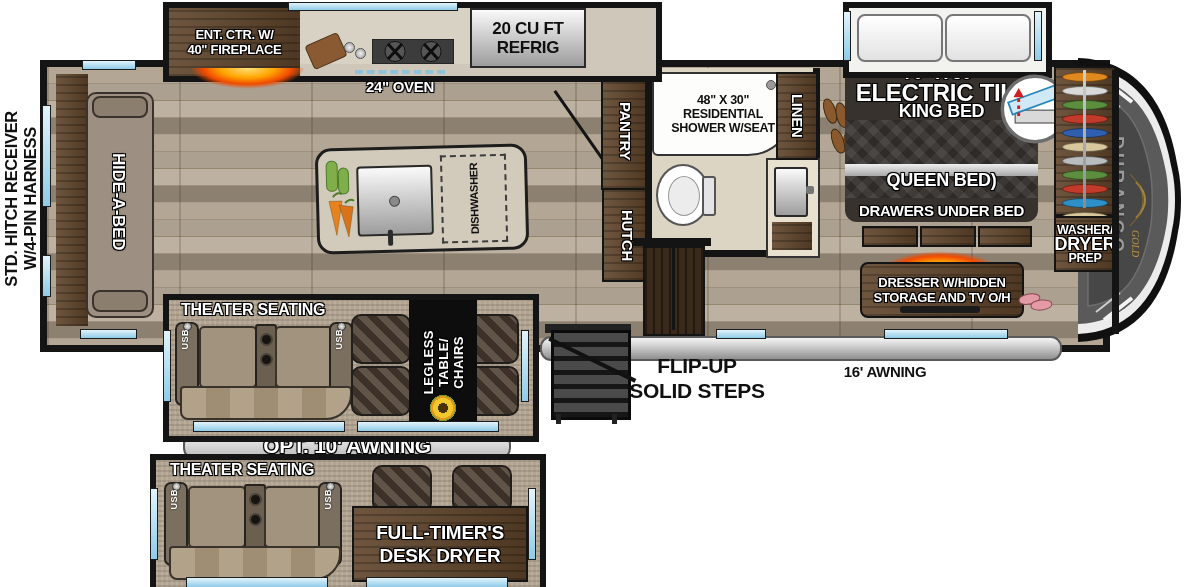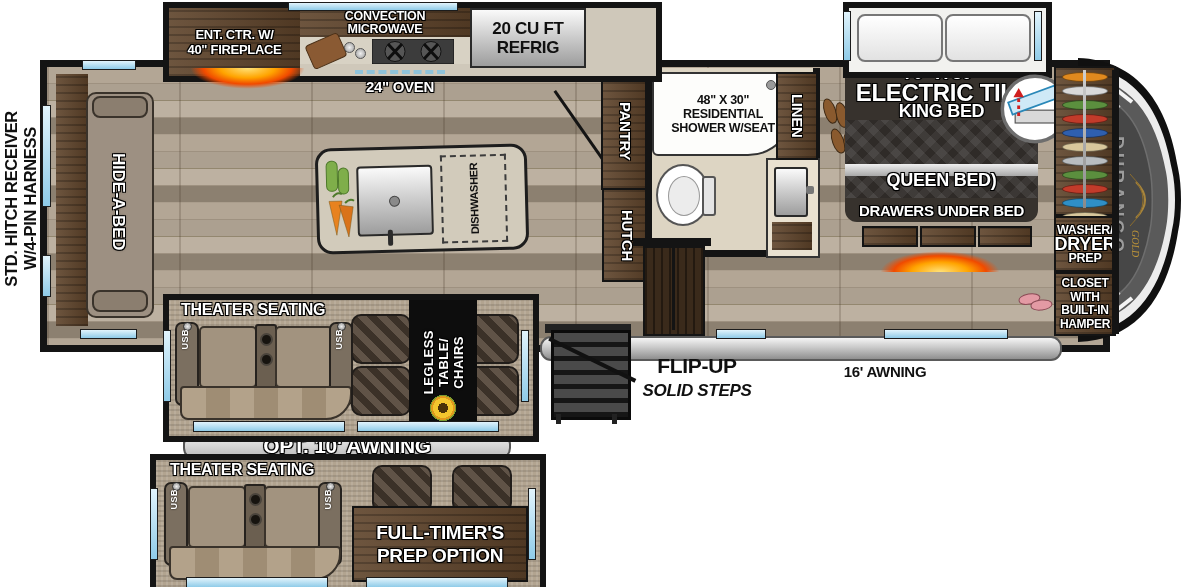--- a/index.html
+++ b/index.html
@@ -89,24 +89,20 @@
   <div class="win" style="left:716px;top:329px;width:48px;height:8px;"></div>
   <div class="win" style="left:884px;top:329px;width:122px;height:8px;"></div>
 
   <div class="abs" style="left:163px;top:2px;width:487px;height:68px;border:6px solid #141414;background:#cfc8ba;z-index:6;">
     <div class="win" style="left:119px;top:-6px;width:168px;height:7px;"></div>
     <div class="abs cab col" style="left:0;top:0;width:131px;height:68px;">
       <div class="ol" style="font-size:13px;line-height:15px;">ENT. CTR. W/</div>
       <div class="ol" style="font-size:13px;line-height:15px;">40" FIREPLACE</div>
     </div>
     <div class="abs" style="left:131px;top:0;width:170px;height:56px;background:#d8d2c4;">
-      <div class="abs cab col" style="left:0;top:0;width:170px;height:29px;">
-        <div class="ol" style="font-size:12.5px;line-height:13px;">CONVECTION</div>
-        <div class="ol" style="font-size:12.5px;line-height:13px;">MICROWAVE</div>
-      </div>
       <div class="abs" style="left:8px;top:30px;width:34px;height:24px;background:#8a5a33;border:1px solid #4a2f16;border-radius:4px;transform:rotate(-24deg);"></div>
       <div class="abs" style="left:44px;top:34px;width:9px;height:9px;border-radius:50%;background:radial-gradient(circle,#f0f0f0,#9a9a9a);border:1px solid #555;"></div>
       <div class="abs" style="left:55px;top:40px;width:9px;height:9px;border-radius:50%;background:radial-gradient(circle,#f0f0f0,#9a9a9a);border:1px solid #555;"></div>
       <div class="abs" style="left:72px;top:31px;width:82px;height:25px;">
         <svg width="82" height="25" viewBox="0 0 82 25">
           <rect width="82" height="25" fill="#3c3c3c" stroke="#111"></rect>
           <circle cx="23" cy="12.5" r="10" fill="#565656" stroke="#141414"></circle>
           <circle cx="59" cy="12.5" r="10" fill="#565656" stroke="#141414"></circle>
           <path d="M16 5 L30 20 M30 5 L16 20 M52 5 L66 20 M66 5 L52 20" stroke="#0e0e0e" stroke-width="3"></path>
         </svg>
@@ -229,20 +225,25 @@
       <path d="M16 12 l-4.5 8 h9 z" fill="#d02020"></path>
     </svg>
   </div>
 
   <div class="shoe" style="left:824px;top:98px;transform:rotate(-18deg);z-index:3;"></div>
   <div class="shoe" style="left:836px;top:102px;transform:rotate(-14deg);z-index:3;"></div>
   <div class="shoe" style="left:832px;top:128px;transform:rotate(-20deg);z-index:3;"></div>
   <div class="shoe" style="left:844px;top:132px;transform:rotate(-14deg);z-index:3;"></div>
 
   <div class="abs glow-up" style="left:880px;top:246px;width:120px;height:26px;z-index:4;"></div>
+  <div class="abs cab col" style="left:860px;top:262px;width:160px;height:52px;border:2px solid #141414;border-radius:8px;z-index:4;">
+    <div class="ol" style="font-size:13px;line-height:15px;">DRESSER W/HIDDEN</div>
+    <div class="ol" style="font-size:13px;line-height:15px;">STORAGE AND TV O/H</div>
+    <div class="abs" style="left:38px;top:42px;width:80px;height:7px;background:#1b1b1b;border-radius:3px;"></div>
+  </div>
   <div class="slipper" style="left:1024px;top:288px;transform:rotate(80deg);z-index:4;"></div>
   <div class="slipper" style="left:1036px;top:294px;transform:rotate(84deg);z-index:4;"></div>
 
   <div class="abs cab" style="left:1054px;top:66px;width:58px;height:146px;border:2px solid #141414;z-index:7;">
     <div class="abs" style="left:27px;top:2px;width:3px;height:138px;background:linear-gradient(180deg,#cfcfcf,#8a8a8a);"></div>
     <div class="hanger" style="background: rgb(224, 137, 30);"></div>
     <div class="hanger" style="background: rgb(217, 217, 217);"></div>
     <div class="hanger" style="background: rgb(91, 143, 62);"></div>
     <div class="hanger" style="background: rgb(194, 59, 42);"></div>
     <div class="hanger" style="background: rgb(47, 95, 174);"></div>
@@ -252,41 +253,35 @@
     <div class="hanger" style="background: rgb(194, 59, 42);"></div>
     <div class="hanger" style="background: rgb(47, 143, 199);"></div>
     <div class="hanger" style="background: rgb(216, 199, 156);"></div>
     <div class="hanger" style="background: rgb(91, 143, 62);"></div>
   </div>
   <div class="abs cab col" style="left:1054px;top:216px;width:58px;height:52px;border:2px solid #141414;z-index:7;">
     <div class="ol" style="font-size:12.5px;line-height:14px;">WASHER/</div>
     <div class="ol" style="font-size:18px;line-height:14px;text-align:right;">DRYER</div>
     <div class="ol" style="font-size:12.5px;line-height:14px;">PREP</div>
   </div>
-  <div class="abs cab col" style="left:1054px;top:272px;width:58px;height:60px;border:2px solid #141414;z-index:7;">
-    <div class="ol" style="font-size:12px;line-height:13.5px;">CLOSET</div>
-    <div class="ol" style="font-size:12px;line-height:13.5px;">WITH</div>
-    <div class="ol" style="font-size:12px;line-height:13.5px;">BUILT-IN</div>
-    <div class="ol" style="font-size:12px;line-height:13.5px;">HAMPER</div>
-  </div>
   <div class="abs wall" style="left:1112px;top:70px;width:7px;height:264px;z-index:7;"></div>
 
   <div class="abs" style="left:540px;top:336px;width:518px;height:21px;border-radius:11px;border:2px solid #5a5a5a;background:linear-gradient(180deg,#f5f5f5,#c9c9c9 45%,#8f8f8f);z-index:2;"></div>
   <div class="abs ctr" style="left:800px;top:358px;width:170px;height:26px;z-index:2;">
     <span class="bt" style="font-size:15px;">16' AWNING</span>
   </div>
   <div class="abs" style="left:545px;top:324px;width:86px;height:9px;background:#222;z-index:3;"></div>
   <div class="abs" style="left:551px;top:330px;width:74px;height:84px;border:3px solid #0b0b0b;background:repeating-linear-gradient(180deg,#4a4a4a 0 9px,#161616 9px 14px);z-index:4;">
     <div class="abs" style="left:-4px;top:4px;width:96px;height:4px;background:#111;transform:rotate(26deg);transform-origin:left top;"></div>
   </div>
   <div class="abs" style="left:556px;top:414px;width:5px;height:10px;background:#222;z-index:4;"></div>
   <div class="abs" style="left:612px;top:414px;width:5px;height:10px;background:#222;z-index:4;"></div>
   <div class="abs col" style="left:612px;top:350px;width:170px;height:56px;z-index:4;">
     <div class="bt" style="font-size:21px;line-height:25px;">FLIP-UP</div>
-    <div class="bt" style="font-size:17px;line-height:25px;font-style:italic;">SOLID STEPS</div>
+    <div class="bt" style="font-size:21px;line-height:25px;">SOLID STEPS</div>
   </div>
 
   <div class="abs fabric" style="left:163px;top:294px;width:364px;height:136px;border:6px solid #141414;z-index:6;">
     <div class="abs" style="left:12px;top:1px;">
       <span class="ol" style="font-size:16px;">THEATER SEATING</span>
     </div>
     <div class="tunit" style="left:6px;top:22px;">
       <div class="arm" style="left:0;">
           <span class="dot"></span>
           <span class="usb vu">USB</span>
@@ -341,21 +336,21 @@
       <div class="arm" style="right:0;">
           <span class="dot"></span>
           <span class="usb vu">USB</span>
         </div>
       <div class="chaise"></div>
     </div>
     <div class="chair" style="left:216px;top:5px;width:56px;height:44px;"></div>
     <div class="chair" style="left:296px;top:5px;width:56px;height:44px;"></div>
     <div class="abs cab col" style="left:196px;top:46px;width:172px;height:72px;border:2px solid #141414;">
       <div class="ol" style="font-size:19px;line-height:23px;">FULL-TIMER'S</div>
-      <div class="ol" style="font-size:19px;line-height:23px;">PREP OPTION</div>
+      <div class="ol" style="font-size:19px;line-height:23px;">DESK DRYER</div>
     </div>
     <div class="win" style="left:30px;top:117px;width:140px;height:9px;"></div>
     <div class="win" style="left:210px;top:117px;width:140px;height:9px;"></div>
     <div class="win" style="left:-6px;top:28px;width:6px;height:70px;"></div>
     <div class="win" style="left:372px;top:28px;width:6px;height:70px;"></div>
   </div>
 
 </div>
 
 </body></html>

